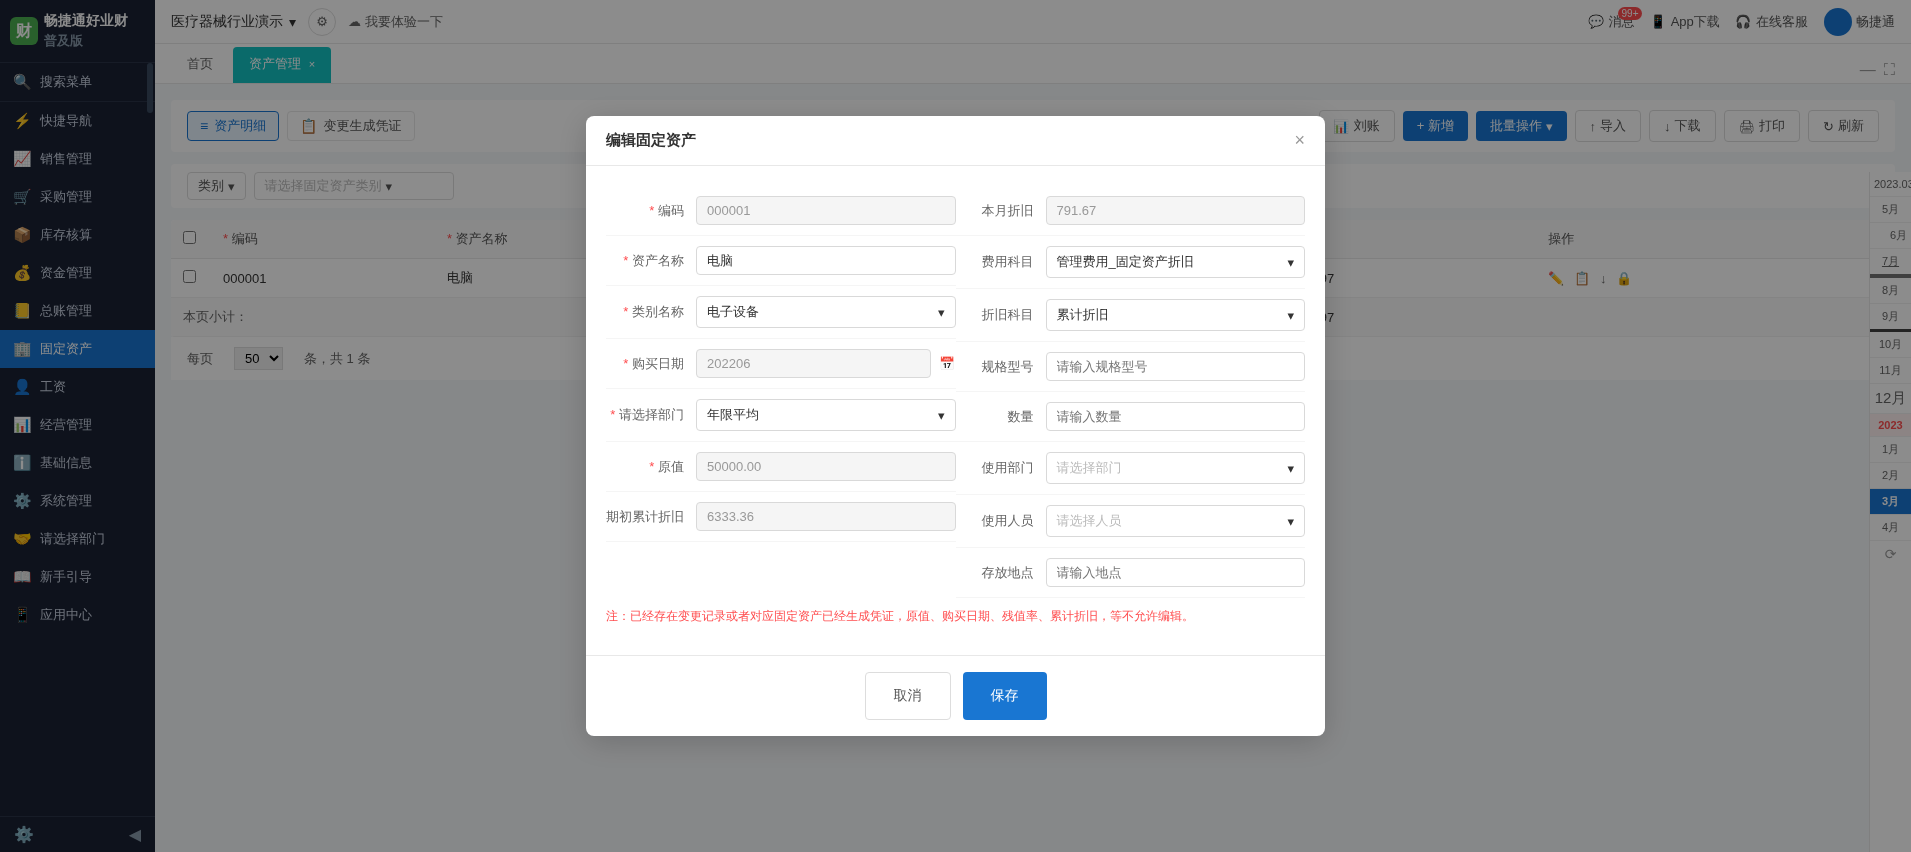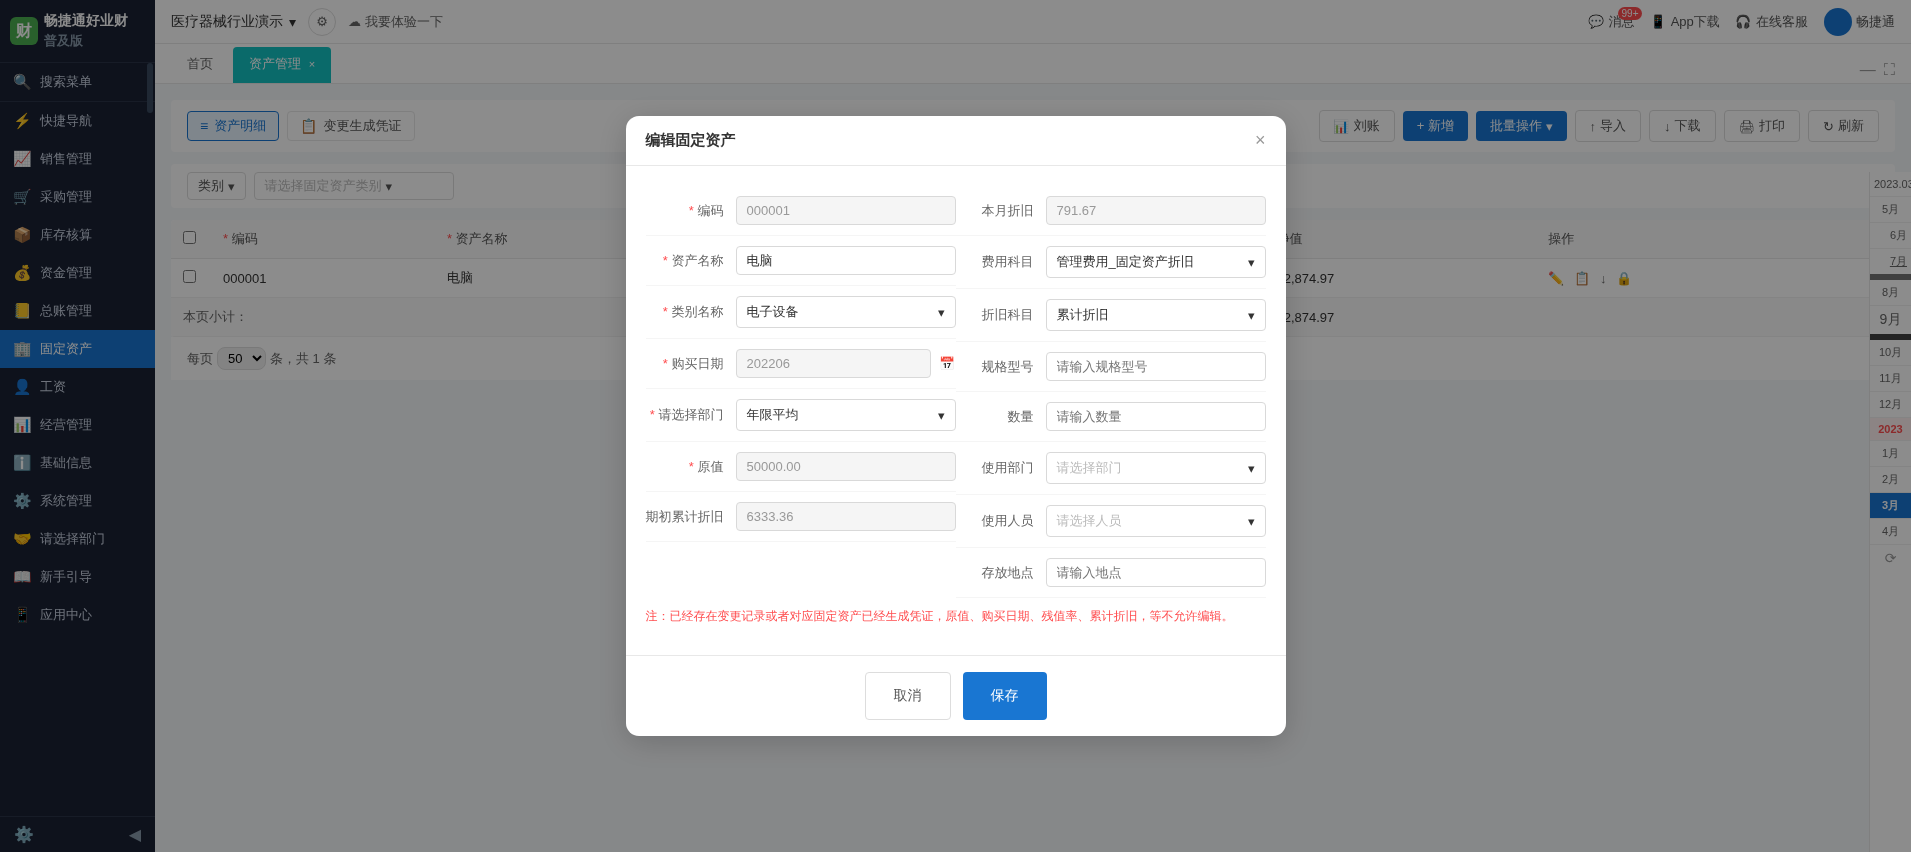--- a/index.html
+++ b/index.html
@@ -59,21 +59,21 @@
     .table { width: 100%; border-collapse: collapse; font-size: 13px; }
     .table th { background: #fafafa; border-bottom: 1px solid #e8e8e8; padding: 10px 12px; text-align: left; color: #555; font-weight: 500; }
     .table td { border-bottom: 1px solid #f0f0f0; padding: 10px 12px; color: #333; }
     .table-footer { display: flex; align-items: center; padding: 10px 16px; background: #fff; font-size: 13px; color: #666; }
     .required { color: #ff4d4f; }
 
     
     .overlay { position: fixed; inset: 0; background: rgba(0,0,0,0.45); z-index: 100; display: flex; align-items: center; justify-content: center; }
 
     
-    .modal { background: #fff; border-radius: 13px; width: 660px; max-height: 90vh; overflow: auto; box-shadow: 0 6px 32px rgba(0,0,0,0.18); position: relative; }
+    .modal { background: #fff; border-radius: 8px; width: 739px; max-height: 90vh; overflow: auto; box-shadow: 0 6px 32px rgba(0,0,0,0.18); position: relative; }
     .modal-header { display: flex; align-items: center; justify-content: space-between; padding: 14px 20px; border-bottom: 1px solid #e8e8e8; }
     .modal-title { font-size: 15px; font-weight: 600; color: #333; }
     .modal-close { cursor: pointer; color: #999; font-size: 18px; }
     .modal-body { padding: 20px; }
     .modal-footer { display: flex; justify-content: center; gap: 12px; padding: 16px 20px; border-top: 1px solid #e8e8e8; }
 
     
     .form-grid { display: grid; grid-template-columns: 1fr 1fr; gap: 0; }
     .form-row { display: flex; align-items: center; padding: 10px 0; border-bottom: 1px solid #f5f5f5; }
     .form-label { width: 90px; font-size: 13px; color: #666; text-align: right; padding-right: 12px; flex-shrink: 0; }
@@ -318,36 +318,36 @@
             <td>6,333.36</td>
             <td>42,874.97</td>
             <td></td>
           </tr>
         </tbody>
       </table>
     </div>
 
     <div class="table-footer">
       <span>每页</span>
-      <select style="margin:0 4px;border:1px solid #ddd;border-radius:8px;padding:2px 6px;font-size:13px;">
+      <select style="margin:0 21px;border:1px solid #ddd;border-radius:0;padding:2px 6px;font-size:13px;">
         <option>50</option>
       </select>
       <span>条，共 1 条</span>
     </div>
 
     <div style="position:absolute;right:0;top:88px;width:42px;background:#fff;border-left:1px solid #e8e8e8;bottom:0;">
       <div style="padding:6px 4px;text-align:center;font-size:11px;color:#666;border-bottom:1px solid #f0f0f0;">2023.03</div>
       <div style="padding:5px 4px;text-align:center;font-size:11px;color:#666;border-bottom:1px solid #f0f0f0;">5月</div>
       <div style="padding:5px 4px;text-align:right;font-size:11px;color:#666;border-bottom:1px solid #f0f0f0;">6月</div>
-      <div style="padding:5px 4px;text-align:right;font-size:11px;color:#666;border-bottom:6px solid #737373;text-decoration:underline;">7月</div>
+      <div style="padding:5px 4px;text-align:center;font-size:11px;color:#666;border-bottom:4px solid #737373;text-decoration:underline;">7月</div>
       <div style="padding:5px 4px;text-align:center;font-size:11px;color:#666;border-bottom:1px solid #f0f0f0;">8月</div>
-      <div style="padding:5px 4px;text-align:center;font-size:14px;color:#666;border-bottom:6px solid #404040;">9月</div>
+      <div style="padding:5px 4px;text-align:center;font-size:11px;color:#666;border-bottom:3px solid #404040;">9月</div>
       <div style="padding:5px 4px;text-align:center;font-size:11px;color:#666;border-bottom:1px solid #f0f0f0;">10月</div>
       <div style="padding:5px 4px;text-align:center;font-size:11px;color:#666;border-bottom:1px solid #f0f0f0;">11月</div>
-      <div style="padding:5px 4px;text-align:center;font-size:11px;color:#666;border-bottom:1px solid #f0f0f0;">12月</div>
+      <div style="padding:5px 4px;text-align:center;font-size:15px;color:#666;border-bottom:1px solid #f0f0f0;">12月</div>
       <div style="padding:5px 4px;text-align:center;font-size:11px;color:#ff4d4f;background:#fff1f0;border-bottom:1px solid #f0f0f0;font-weight:bold;">2023</div>
       <div style="padding:5px 4px;text-align:center;font-size:11px;color:#666;border-bottom:1px solid #f0f0f0;">1月</div>
       <div style="padding:5px 4px;text-align:center;font-size:11px;color:#666;border-bottom:1px solid #f0f0f0;">2月</div>
       <div style="padding:5px 4px;text-align:center;font-size:11px;color:#fff;background:#1976d2;border-bottom:1px solid #f0f0f0;font-weight:bold;">3月</div>
       <div style="padding:5px 4px;text-align:center;font-size:11px;color:#666;border-bottom:1px solid #f0f0f0;">4月</div>
       <div style="padding:5px 4px;text-align:center;font-size:14px;color:#999;">⟳</div>
     </div>
   </div>
 </div>
 

